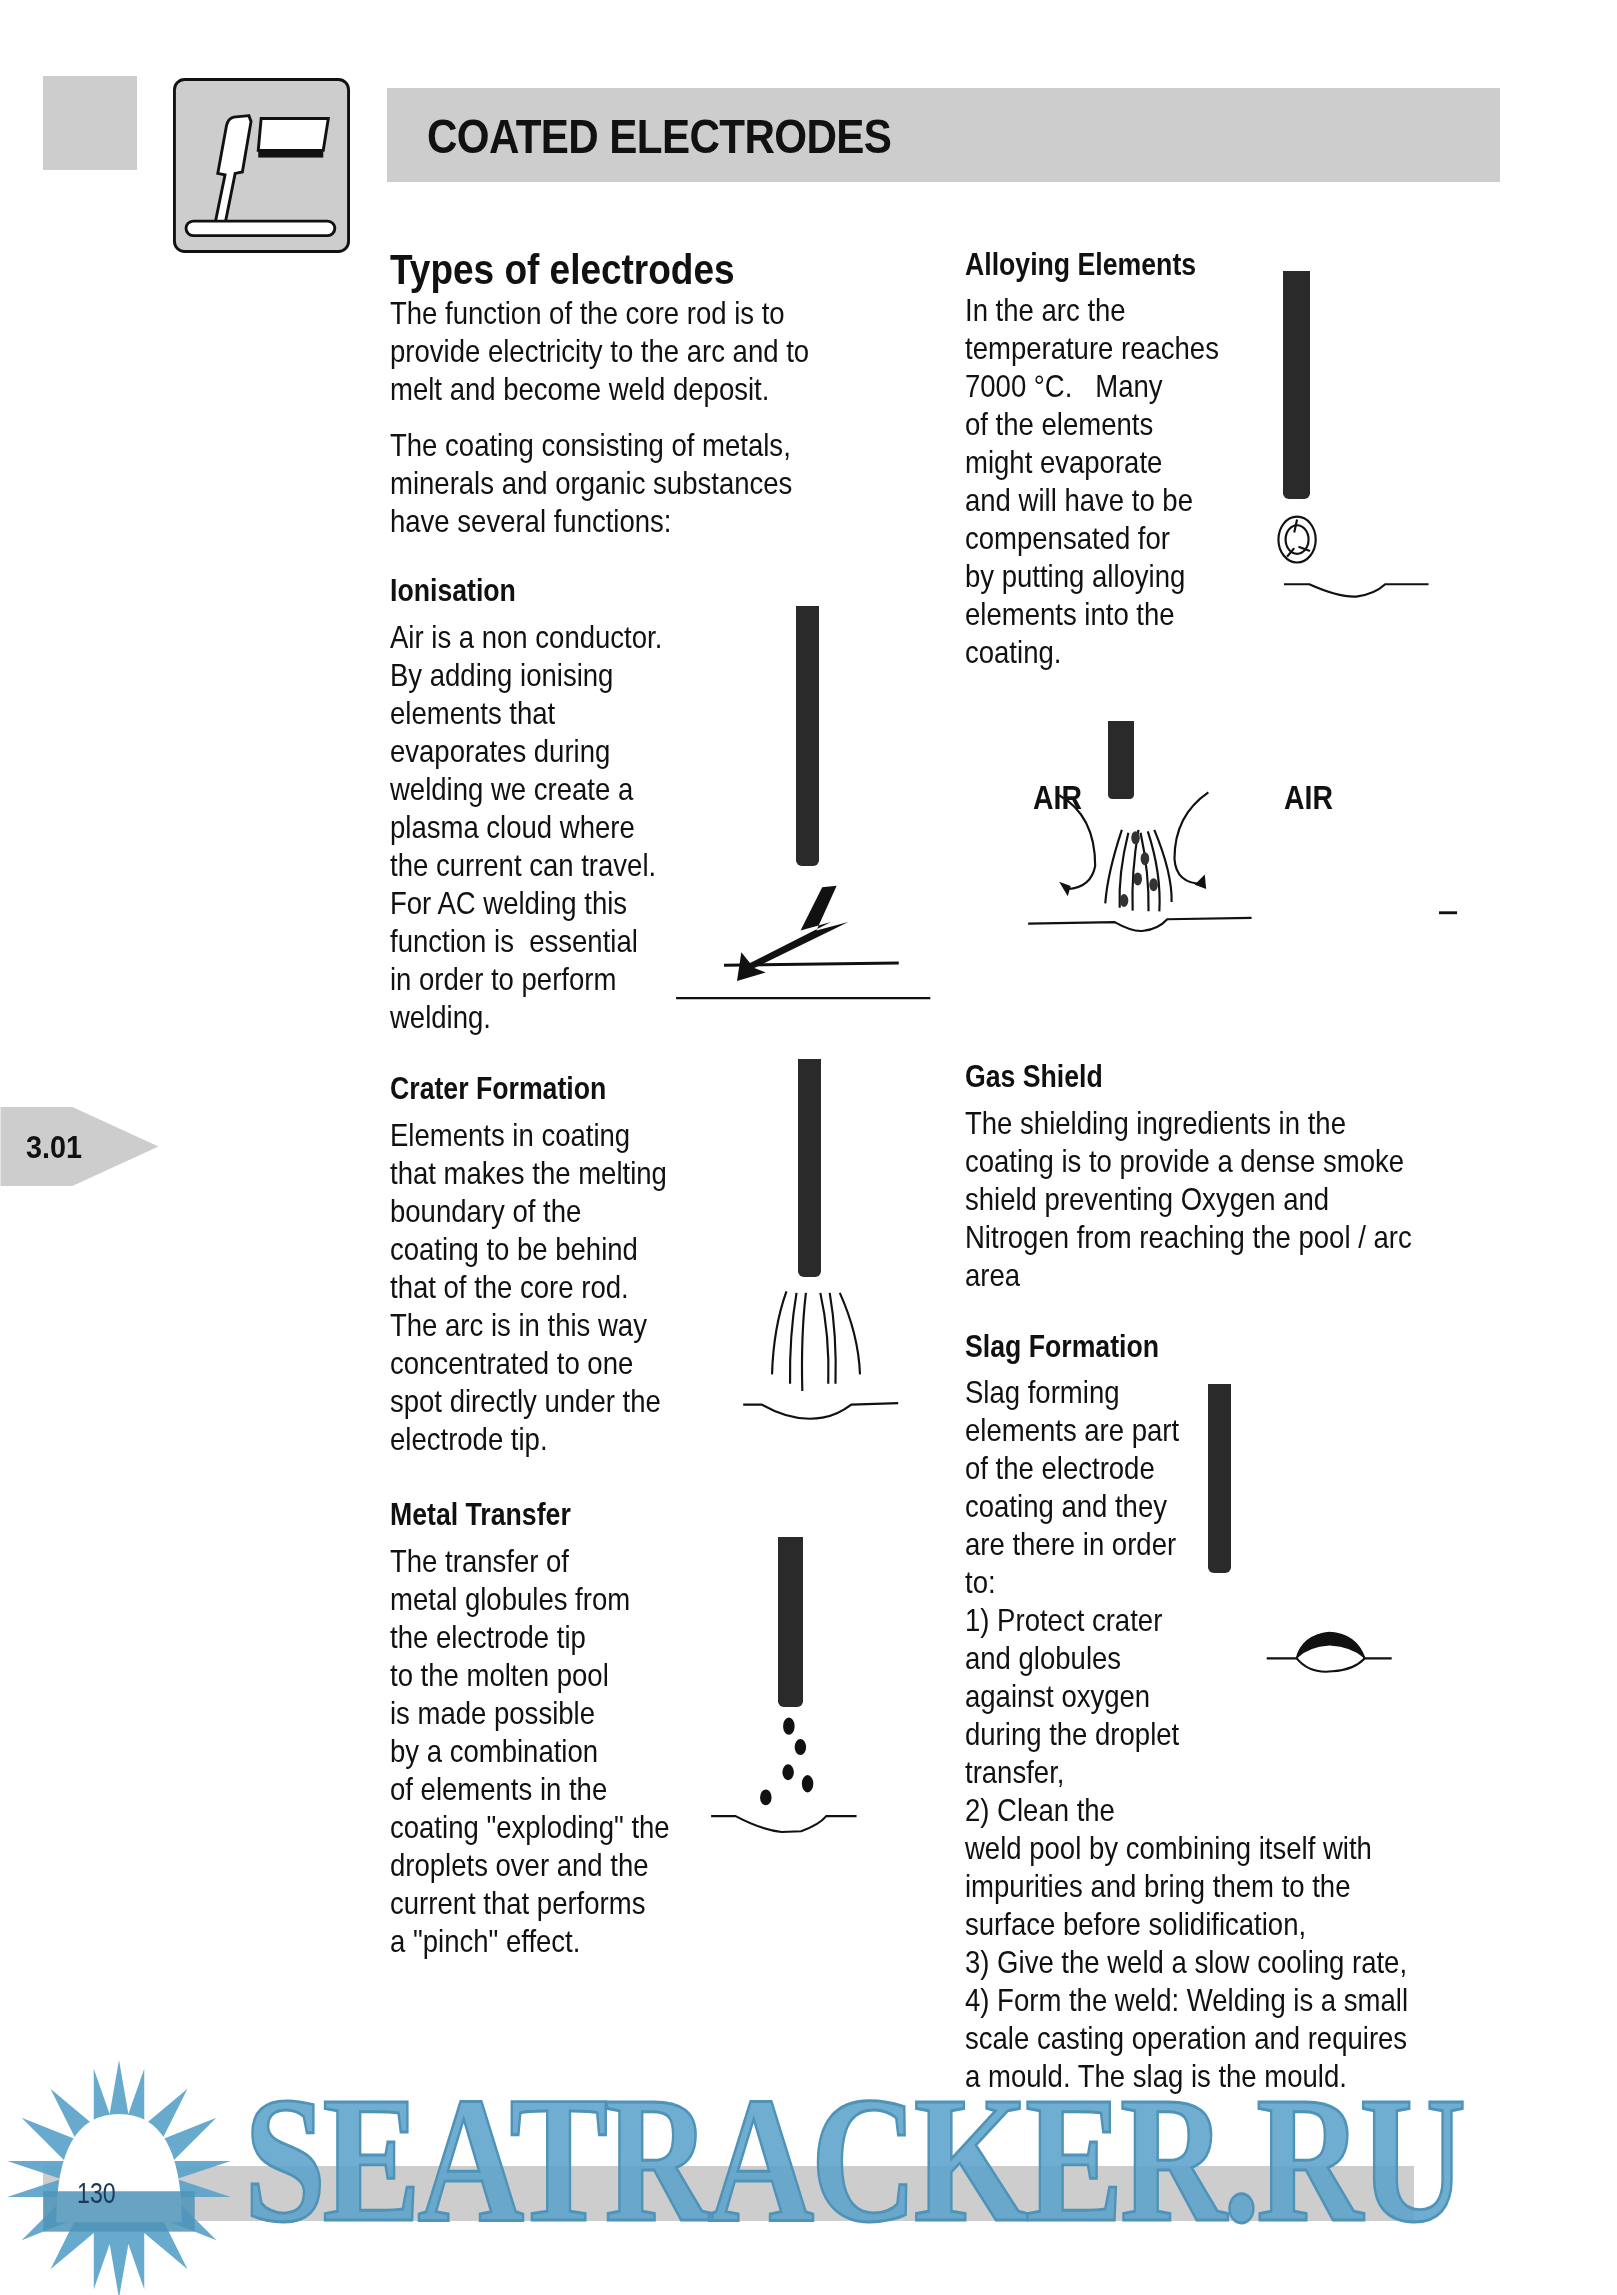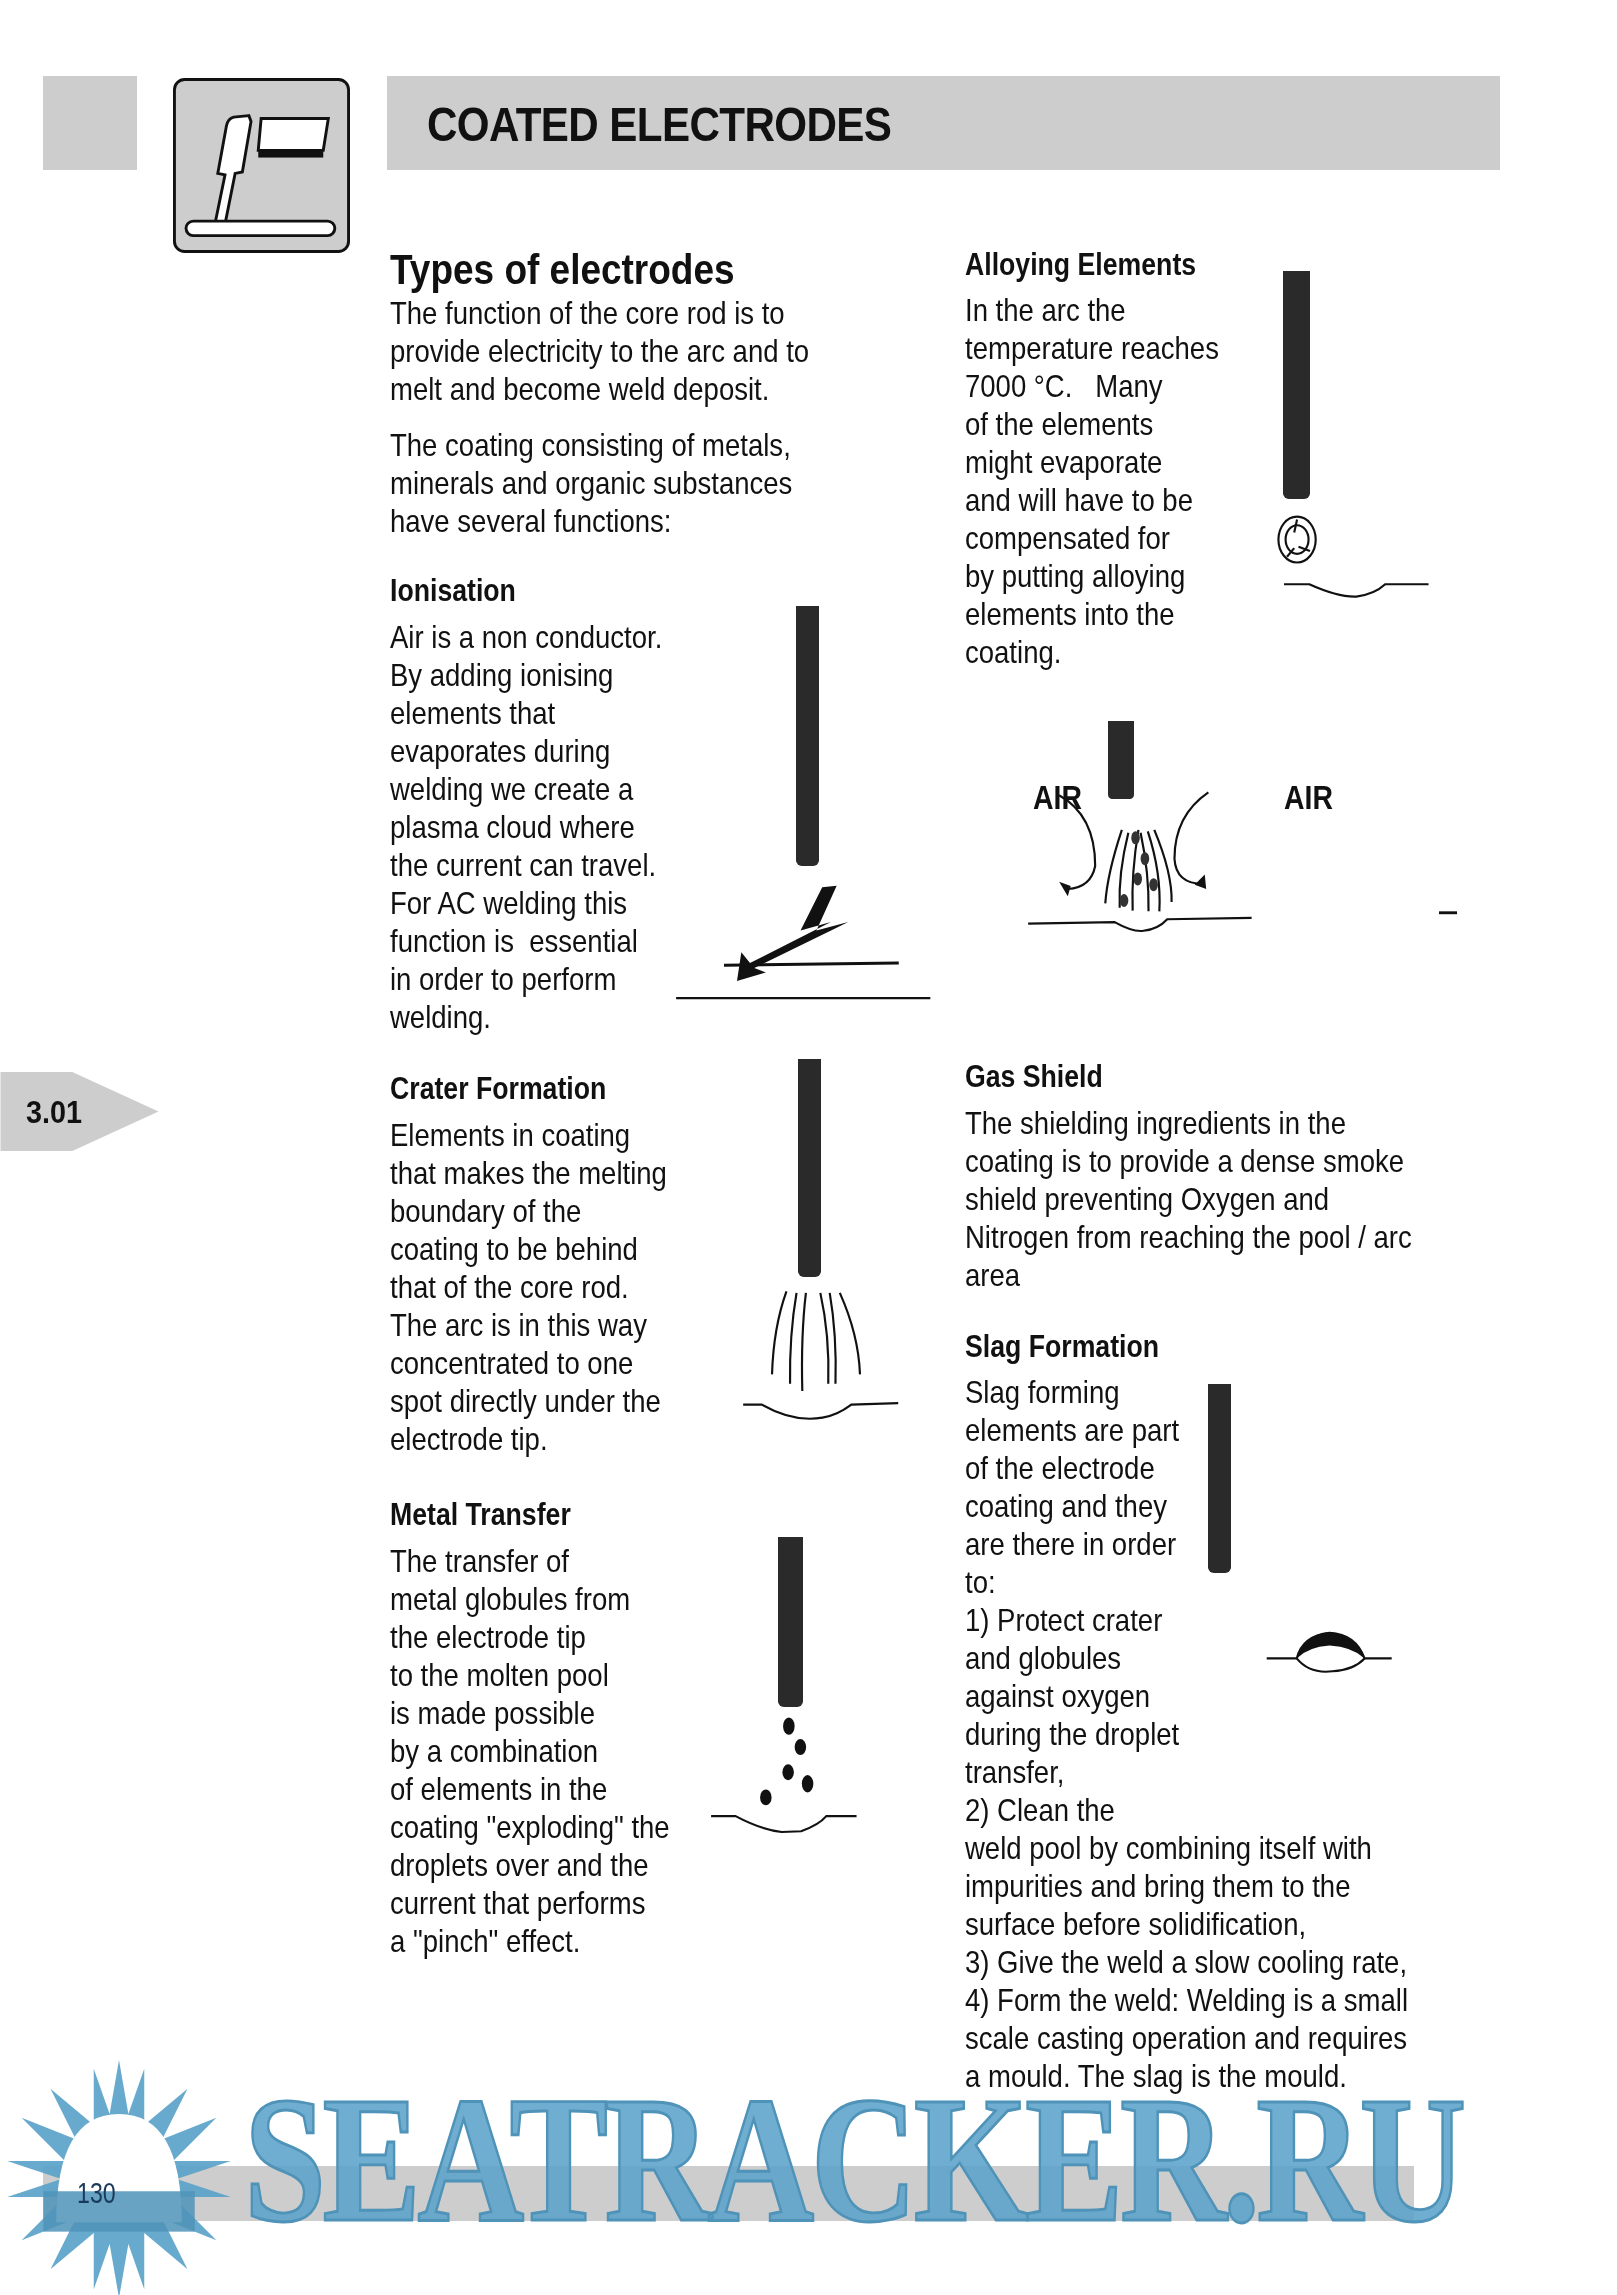--- a/index.html
+++ b/index.html
@@ -25,25 +25,25 @@
   <svg width="177" height="175" viewBox="0 0 245 242">
     <rect x="2" y="2" width="241" height="238" rx="14" fill="#cdcdcd" stroke="#111" stroke-width="4"></rect>
     <path d="M100 55 L72 58 Q62 60 60 72 L50 130 L62 132 L58 150 L40 250 L52 250" fill="none"></path>
     <path d="M105 52 L84 54 Q76 56 74 66 L62 132 L72 134 L56 212 L70 212 L86 132 L96 130 L108 60 Z" fill="#fff" stroke="#111" stroke-width="4"></path>
     <path d="M122 56 L215 56 L208 100 L118 100 Z" fill="#fff" stroke="#111" stroke-width="4"></path>
     <rect x="118" y="100" width="90" height="10" fill="#111"></rect>
     <rect x="18" y="198" width="206" height="20" rx="10" fill="#fff" stroke="#111" stroke-width="4"></rect>
   </svg>
 </div>
 
-<div class="abs gray" style="left:387px;top:76px;width:1113px;height:94px;">
+<div class="abs gray" style="left:387px;top:88px;width:1113px;height:94px;">
   <div class="abs title" style="left:40px;top:19.5px;">COATED ELECTRODES</div>
 </div>
 
-<div class="abs" style="left:0;top:1072px;width:159px;height:79px;">
+<div class="abs" style="left:0;top:1107px;width:159px;height:79px;">
   <svg width="159" height="79" viewBox="0 0 220 110">
       <polygon points="0,0 100,0 220,55 100,110 0,110" fill="#cdcdcd"></polygon>
     </svg>
   <div class="abs" style="left:26px;top:21.6px;font-weight:bold;font-size:32px;transform:scaleX(0.9);transform-origin:left top;">3.01</div>
 </div>
 
 <div class="abs h1" style="left:390px;top:245px;">Types of electrodes</div>
 <div class="abs body" style="left:390px;top:294px;">The function of the core rod is to
 provide electricity to the arc and to
 melt and become weld deposit.</div>

